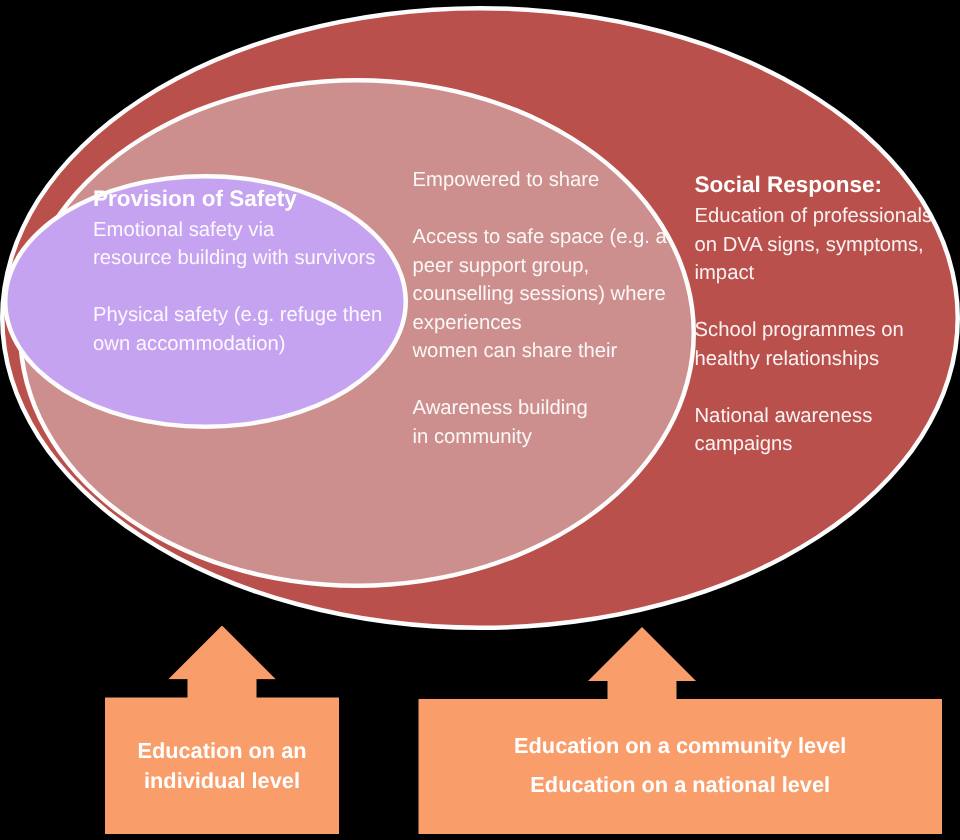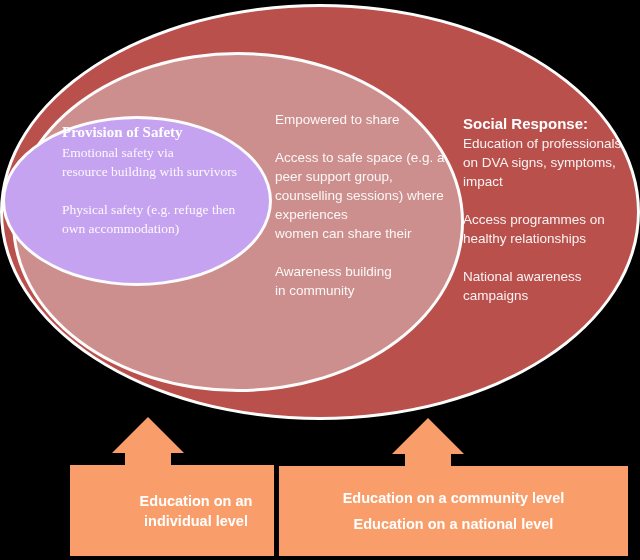--- a/index.html
+++ b/index.html
@@ -12,21 +12,21 @@
     border:3.5px solid #FCFCFC;box-sizing:border-box;
   }
   #outer-ellipse{left:0px;top:4px;width:640px;height:416px;}
   #middle-ellipse{left:12px;top:52px;width:452px;height:340px;}
   #inner-ellipse{left:2px;top:116px;width:270px;height:170px;}
 
   .ring-text{position:absolute;color:#fff;}
   .ring-title{font-size:15px;font-weight:bold;line-height:21px;color:#ffffff;white-space:nowrap;}
   .t-line{font-size:13.5px;line-height:19px;min-height:19px;white-space:nowrap;color:rgba(255,255,255,0.93);}
 
-  #inner-text{left:62px;top:122px;font-family:Liberation Serif, serif;}
+  #inner-text{left:62px;top:122px;}
   #middle-text{left:275px;top:110px;}
   #outer-text{left:463px;top:113px;}
 
   .arrow-head{position:absolute;clip-path:polygon(50% 0,100% 100%,0 100%);}
   .arrow-shaft{position:absolute;}
   #arrow-left-head{left:112px;top:417px;width:72px;height:36px;}
   #arrow-left-shaft{left:125px;top:451px;width:46px;height:15px;}
   #arrow-right-head{left:392px;top:418px;width:72px;height:36px;}
   #arrow-right-shaft{left:405px;top:452px;width:46px;height:15px;}
 
@@ -70,33 +70,33 @@
     <div class="t-line">Awareness building</div>
     <div class="t-line">in community</div>
   </div>
 
   <div class="ring-text" id="outer-text">
     <div class="ring-title">Social Response:</div>
     <div class="t-line">Education of professionals</div>
     <div class="t-line">on DVA signs, symptoms,</div>
     <div class="t-line">impact</div>
     <div class="t-line"></div>
-    <div class="t-line">Access programmes on</div>
+    <div class="t-line">School programmes on</div>
     <div class="t-line">healthy relationships</div>
     <div class="t-line"></div>
     <div class="t-line">National awareness</div>
     <div class="t-line">campaigns</div>
   </div>
 
   <div class="arrow-head" id="arrow-left-head" style="background-color: rgb(249, 158, 107);"></div>
   <div class="arrow-shaft" id="arrow-left-shaft" style="background-color: rgb(249, 158, 107);"></div>
   <div class="arrow-head" id="arrow-right-head" style="background-color: rgb(249, 158, 107);"></div>
   <div class="arrow-shaft" id="arrow-right-shaft" style="background-color: rgb(249, 158, 107);"></div>
 
-  <div class="box" id="box-individual" style="background-color: rgb(249, 158, 107); padding-left: 48px;">
+  <div class="box" id="box-individual" style="background-color: rgb(249, 158, 107);">
     <div>Education on an</div>
     <div>individual level</div>
   </div>
 
   <div class="box" id="box-community" style="background-color: rgb(249, 158, 107);">
     <div>Education on a community level</div>
     <div>Education on a national level</div>
   </div>
 
 </div>

